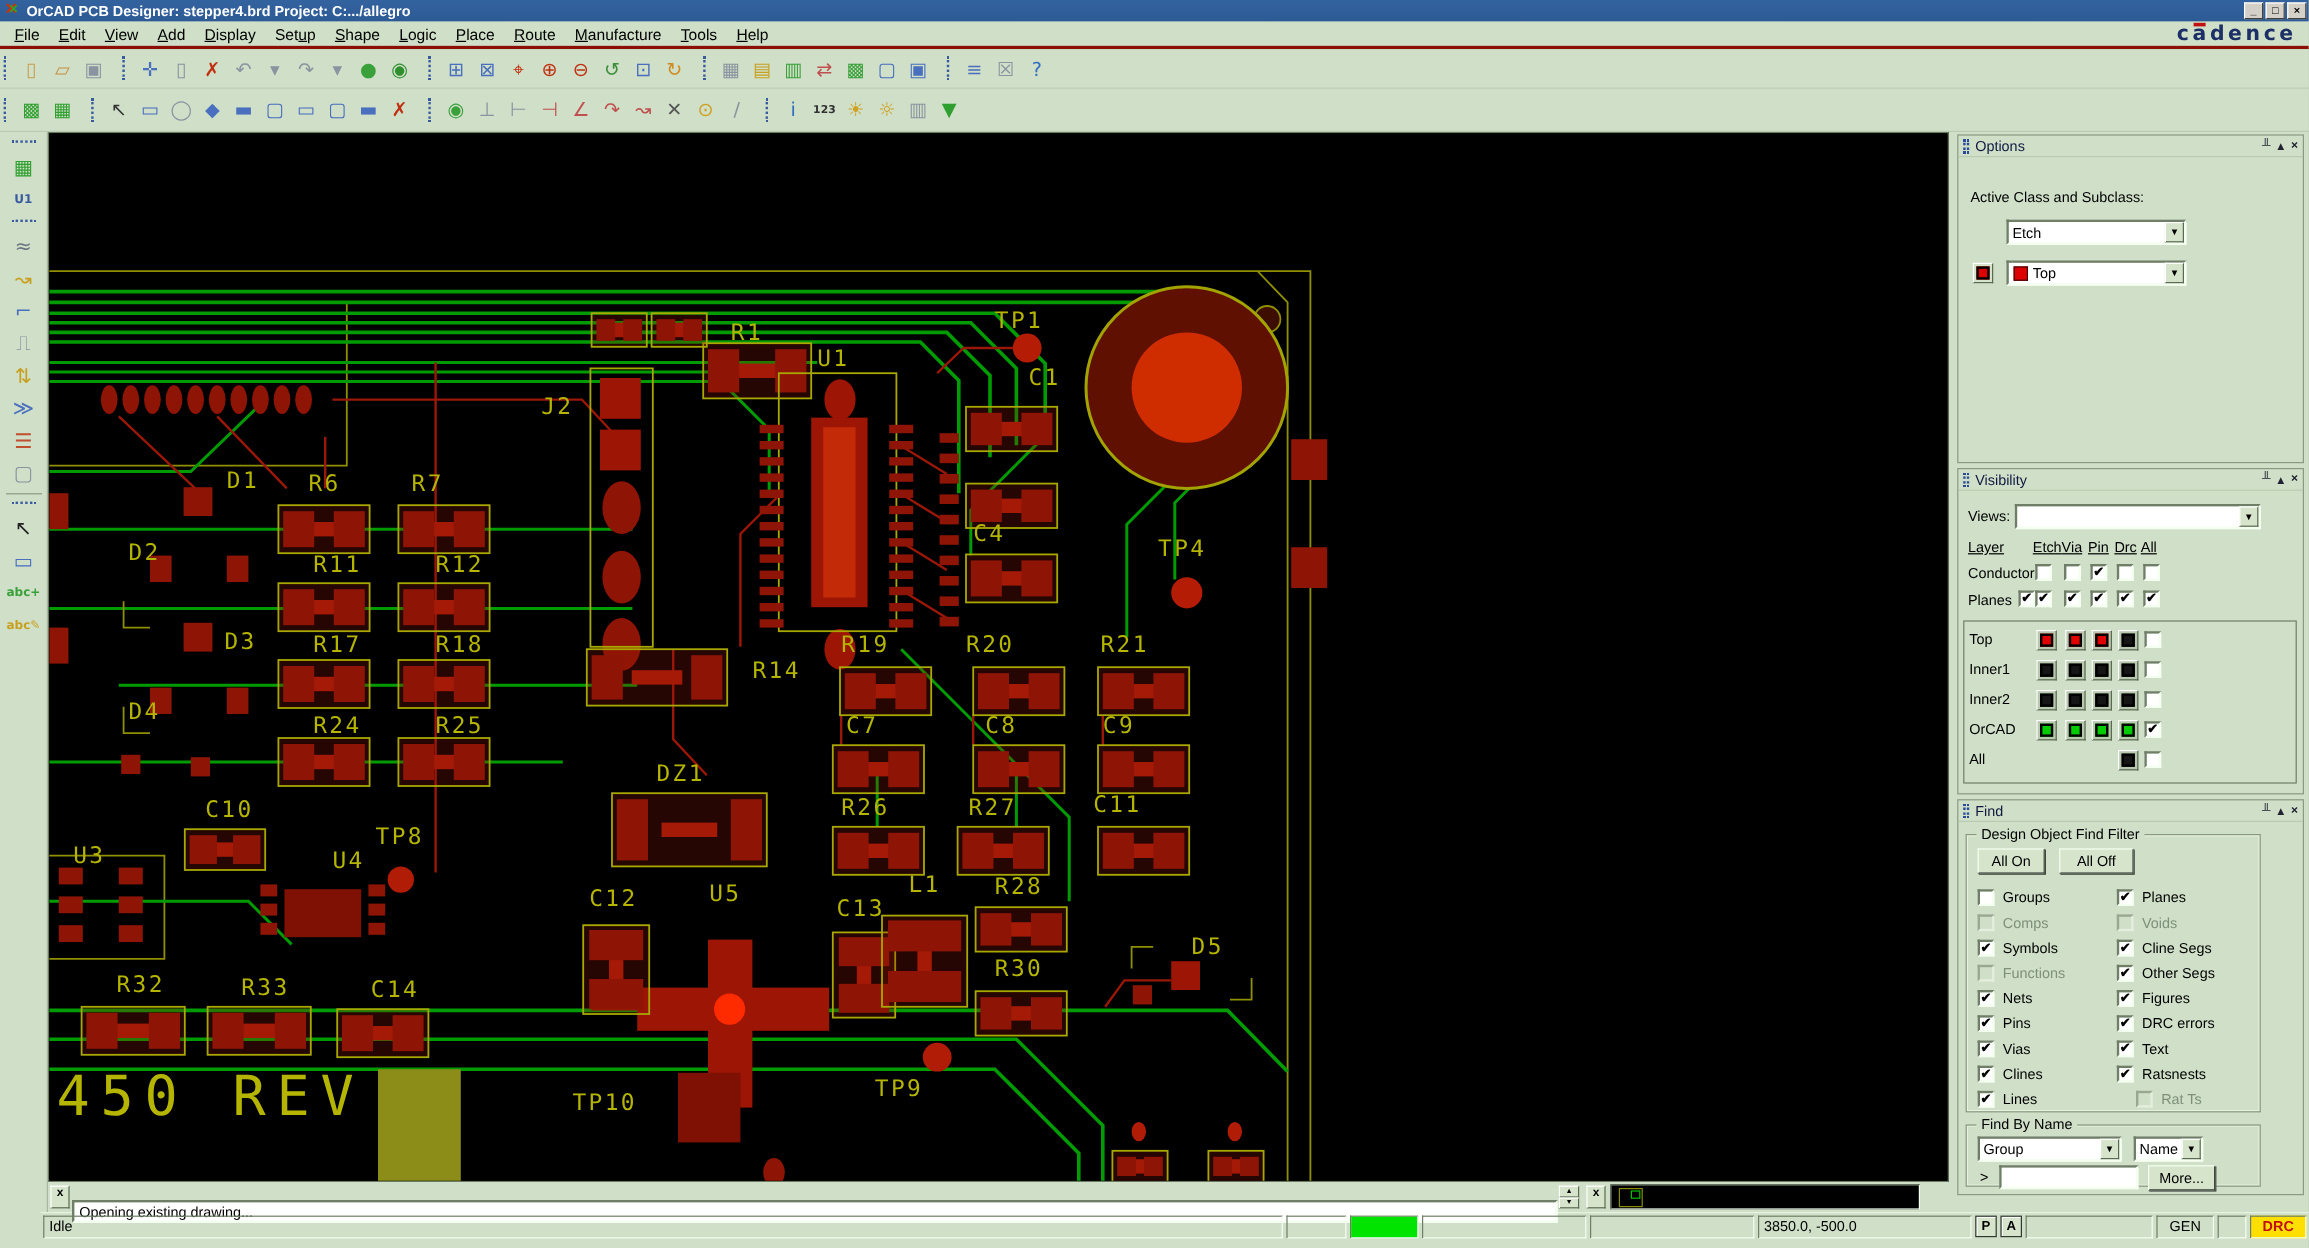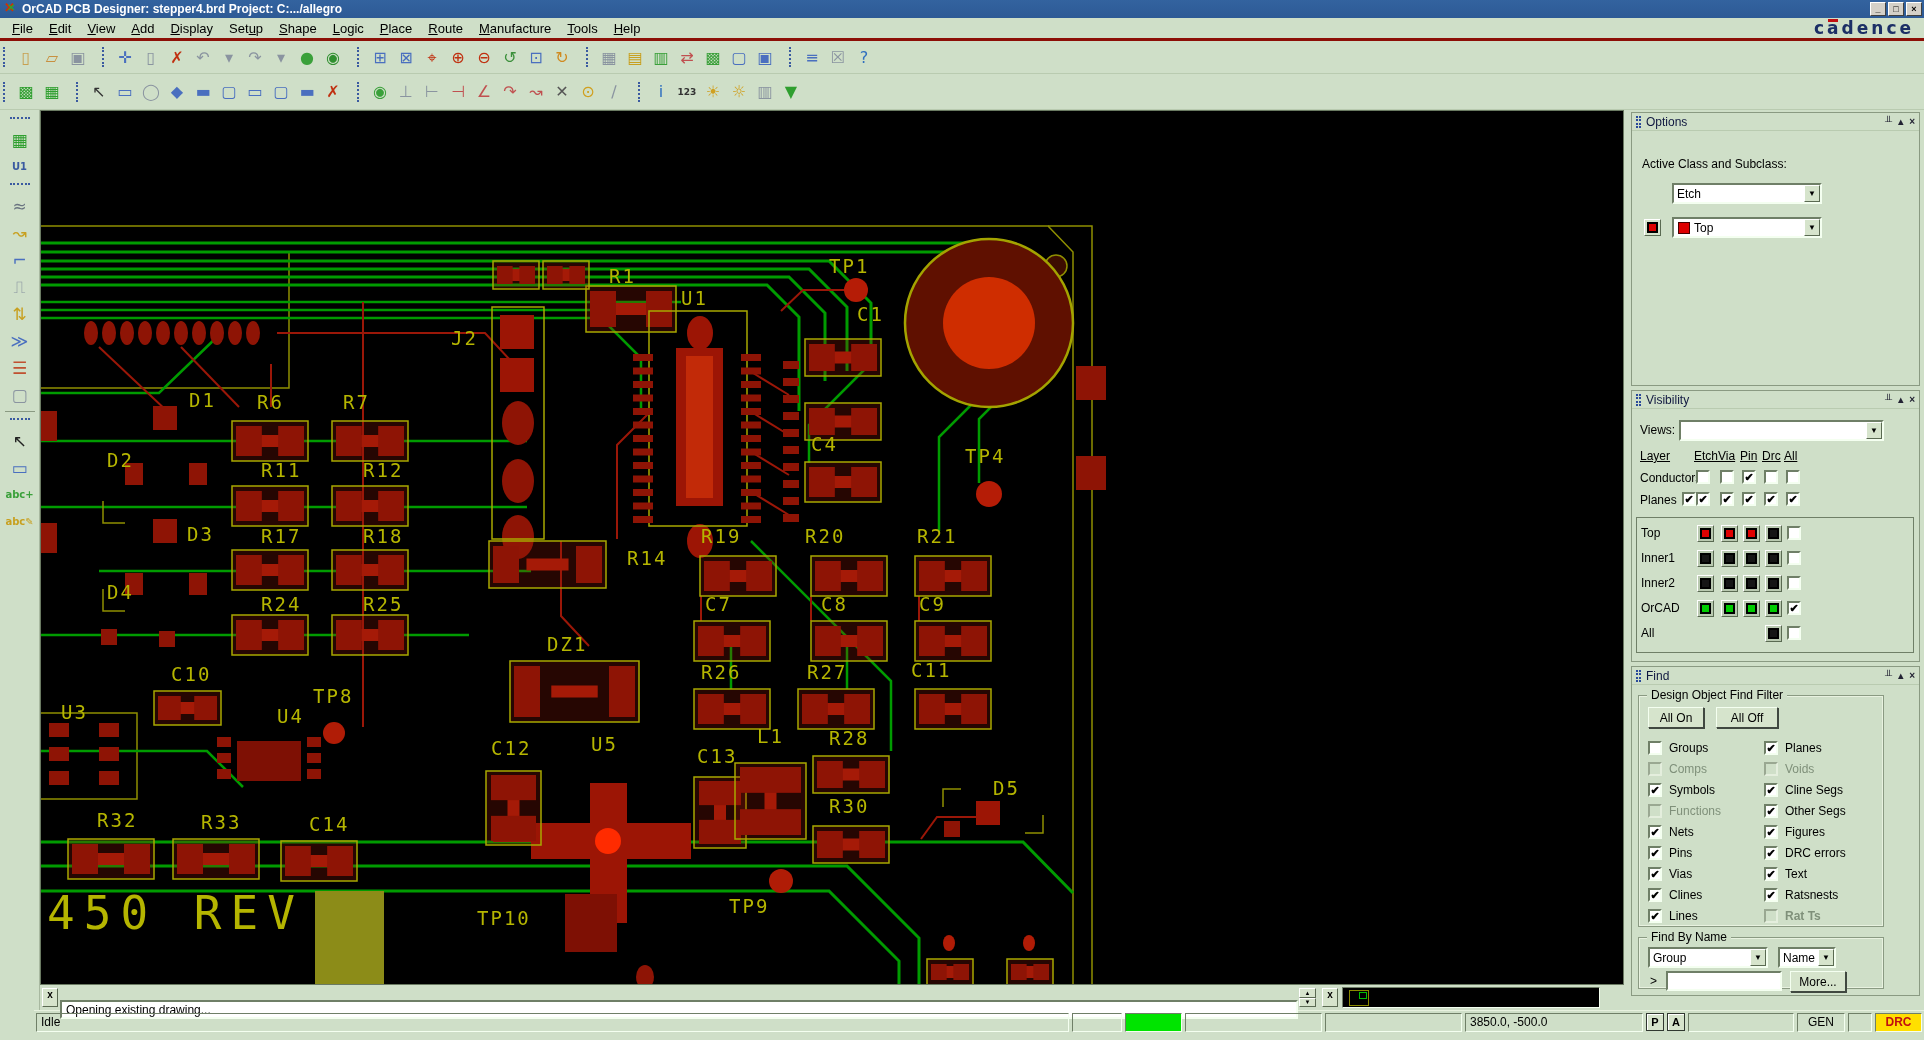--- a/index.html
+++ b/index.html
@@ -845,21 +845,21 @@
               <span class="flabel">DRC errors</span>
             </div>
             <div class="fcb" style="left: 132px; top: 182px;">
               <span class="cb">✔</span>
               <span class="flabel">Text</span>
             </div>
             <div class="fcb" style="left: 132px; top: 203px;">
               <span class="cb">✔</span>
               <span class="flabel">Ratsnests</span>
             </div>
-            <div class="fcb disabled" style="left: 132px; top: 224px; font-weight: bold;">
+            <div class="fcb disabled" style="left: 148px; top: 224px;">
               <span class="cb disabled"></span>
               <span class="flabel">Rat Ts</span>
             </div>
           </div>
         <div class="groupbox" style="left:6px;top:252px;width:246px;height:52px">
           <span class="gtitle">Find By Name</span>
         </div>
         <div class="dd" style="left:16px;top:262px;width:120px">
           <span class="ddval">Group</span>
           <span class="ddbtn">▼</span>

